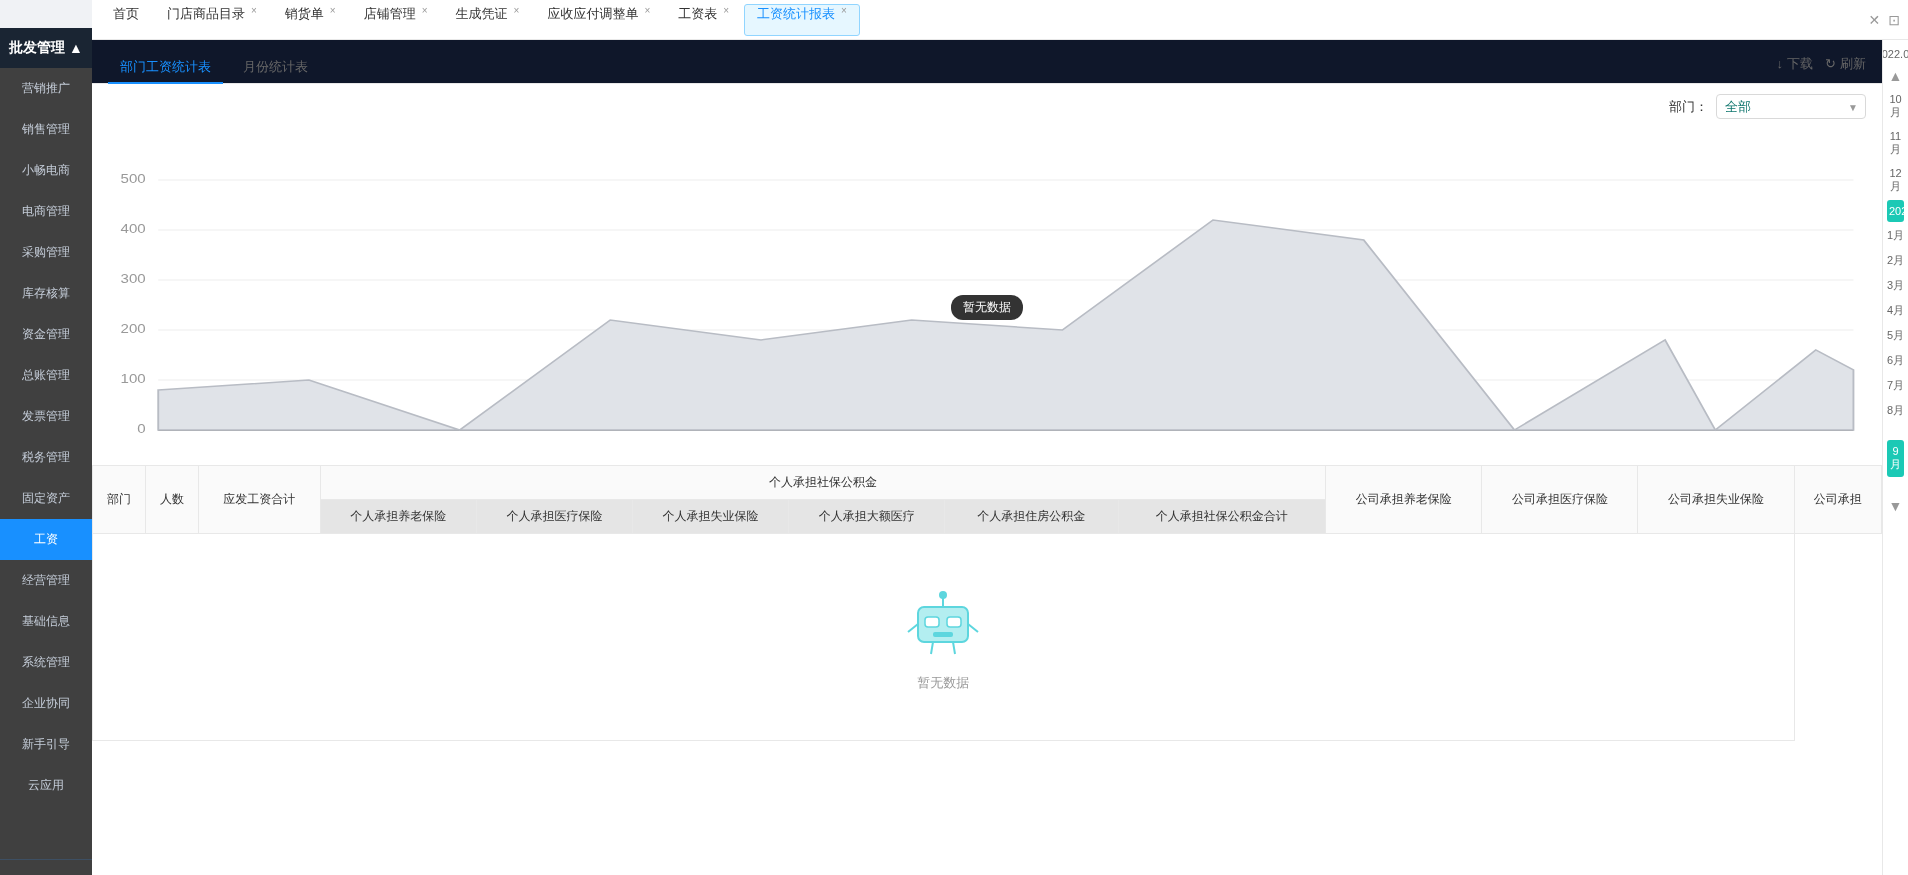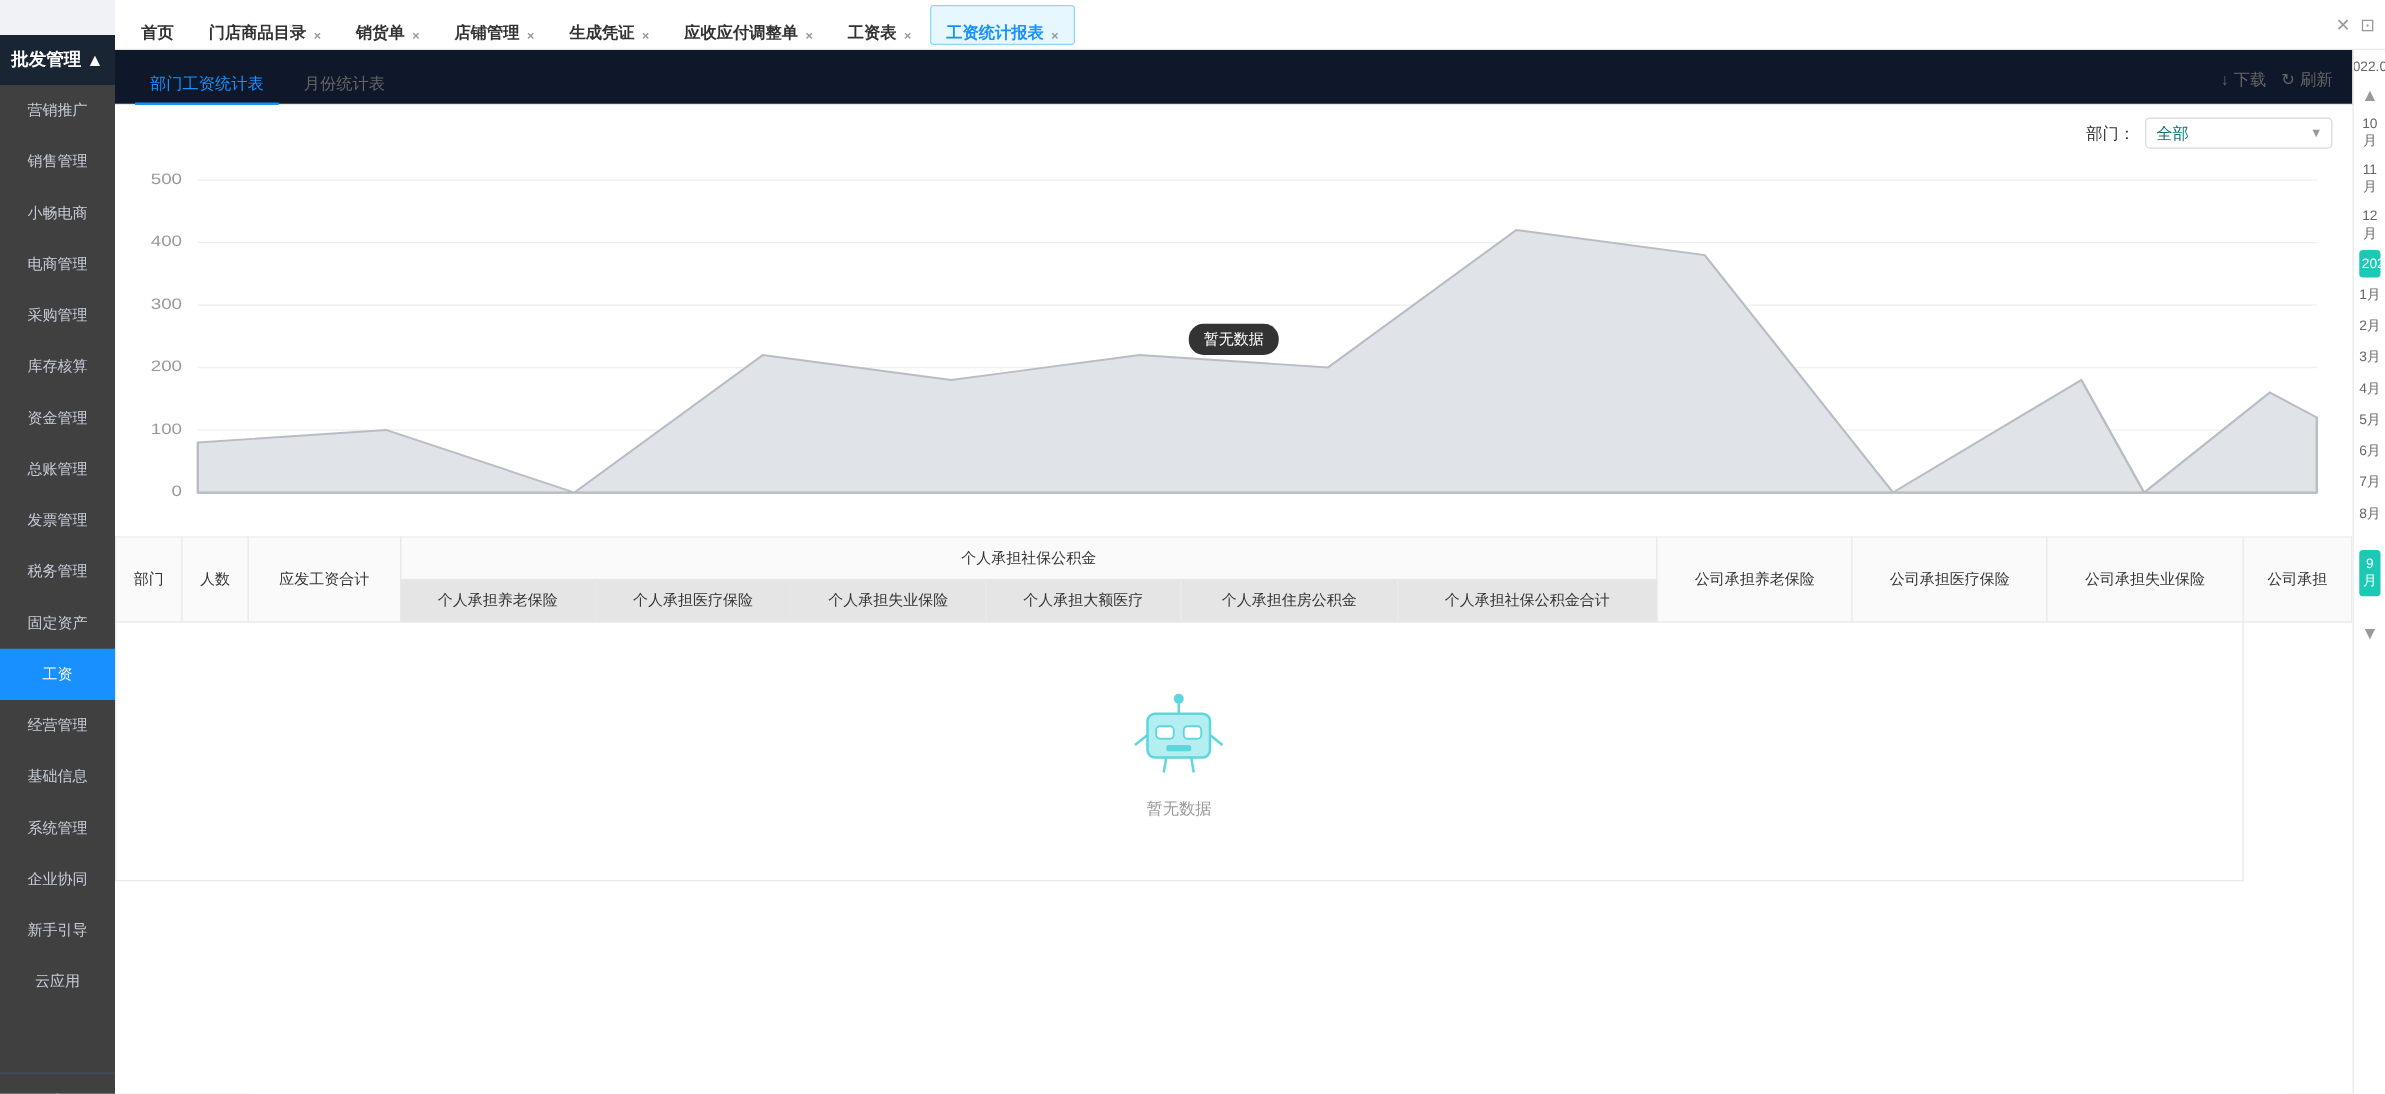--- a/index.html
+++ b/index.html
@@ -62,28 +62,27 @@
       height: 40px;
       padding: 0 8px;
       gap: 2px;
       flex-shrink: 0;
     }
     .tab {
       height: 32px;
       padding: 0 12px;
       border-radius: 3px;
       display: flex;
-      align-items: flex-end;
+      align-items: flex-start;
       gap: 6px;
       cursor: pointer;
       font-size: 13px;
       color: #333;
       white-space: nowrap;
       border: 1px solid transparent;
-      font-weight: bold;
     }
     .tab.active { background: #e6f7ff; border-color: #91d5ff; color: #1890ff; }
     .tab .close-btn { font-size: 10px; color: #999; cursor: pointer; }
 
     
     .page-content {
       flex: 1;
       display: flex;
       overflow: hidden;
       background: #fff;
@@ -239,20 +238,21 @@
       color: #999;
       font-size: 14px;
       padding: 4px;
     }
 
     
     .chart-svg-container {
       position: relative;
       width: 100%;
       height: 300px;
+      margin-top: 36px;
     }
 
     
     .table-area::-webkit-scrollbar { height: 6px; width: 6px; }
     .table-area::-webkit-scrollbar-thumb { background: #ccc; border-radius: 3px; }
 
     
     .chart-tooltip {
       position: absolute;
       background: #333;

